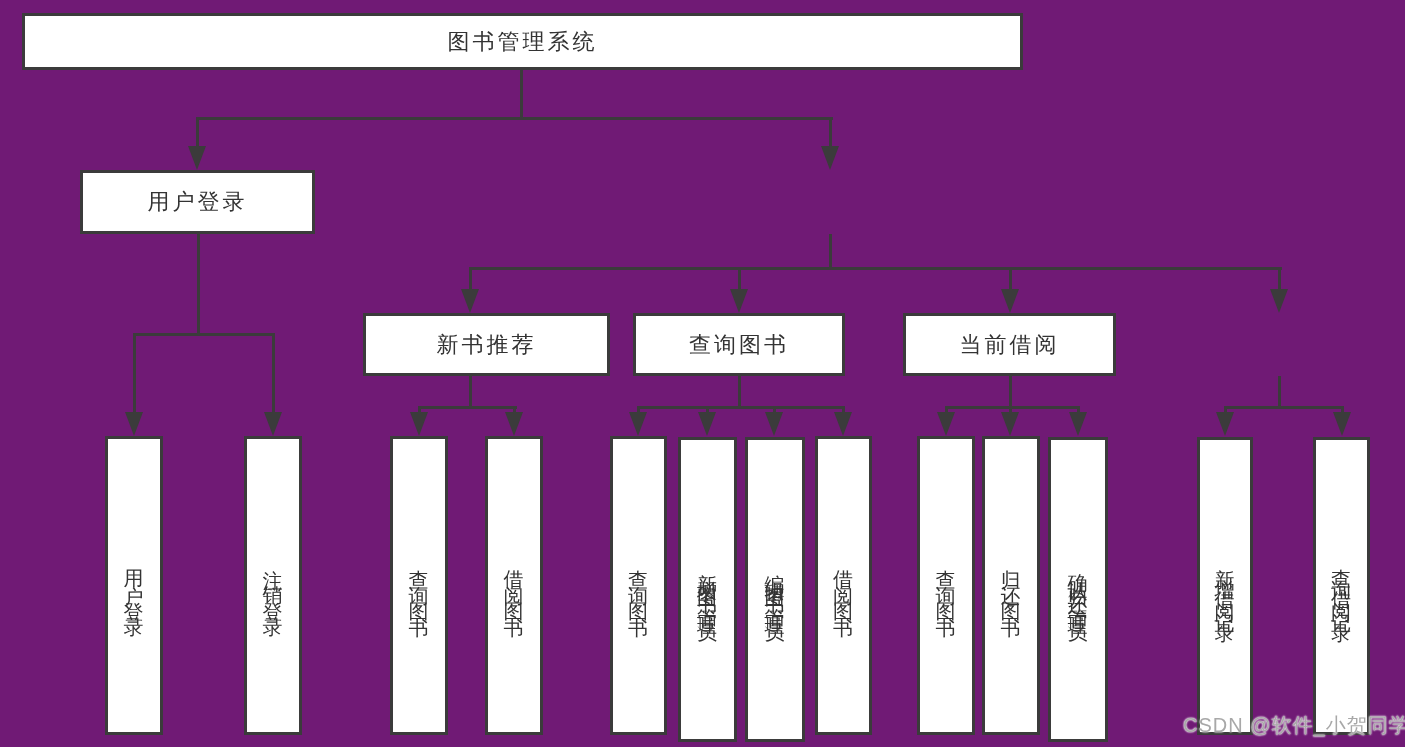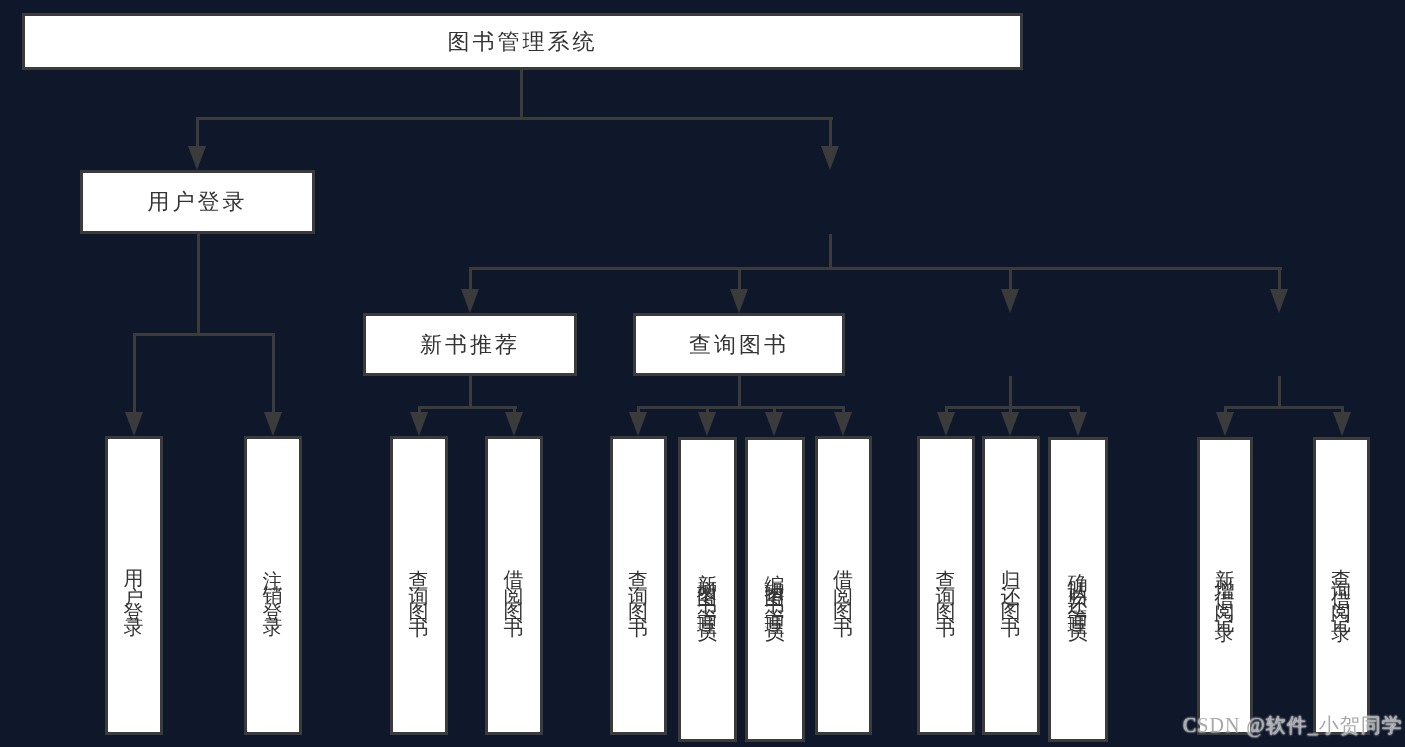--- a/index.html
+++ b/index.html
@@ -1,20 +1,20 @@
 <!DOCTYPE html>
 <html><head>
 <meta charset="utf-8">
 <style>
   html,body{margin:0;padding:0;background:#fff;}
   .canvas{
     position:relative;
     width:1405px;height:747px;
-    background:#0f172a;
-    font-family:Liberation Serif, serif;
+    background:#701a75;
+    font-family:Liberation Sans, sans-serif;
     overflow:hidden;
   }
   .box{
     position:absolute;box-sizing:border-box;
     background:#ffffff;border:3px solid #3b3b3b;
     display:flex;align-items:center;justify-content:center;
     color:#333333;
   }
   .hbox{font-size:22px;letter-spacing:3px;white-space:nowrap;}
   .vbox{
@@ -67,25 +67,28 @@
   <div class="line" style="left:469px;top:267px;width:813px;height:3px;"></div>
   <div class="line" style="left:469px;top:267px;width:3px;height:24px;"></div>
   <div class="line" style="left:738px;top:267px;width:3px;height:24px;"></div>
   <div class="line" style="left:1009px;top:267px;width:3px;height:24px;"></div>
   <div class="line" style="left:1278px;top:267px;width:3px;height:24px;"></div>
   <div class="arrow" style="left:461px;top:289px;"></div>
   <div class="arrow" style="left:730px;top:289px;"></div>
   <div class="arrow" style="left:1001px;top:289px;"></div>
   <div class="arrow" style="left:1270px;top:289px;"></div>
 
-  <div class="box hbox" style="left:363px;top:313px;width:214px;height:63px;">
+  <div class="box hbox" style="left:363px;top:313px;width:247px;height:63px;">
     <span>新书推荐</span>
   </div>
   <div class="box hbox" style="left:633px;top:313px;width:212px;height:63px;">
     <span>查询图书</span>
+  </div>
+  <div class="box hbox" style="left:903px;top:313px;width:213px;height:63px;">
+    <span>当前借阅</span>
   </div>
 
   <div class="line" style="left:469px;top:376px;width:3px;height:33px;"></div>
   <div class="line" style="left:418px;top:406px;width:99px;height:3px;"></div>
   <div class="line" style="left:418px;top:406px;width:3px;height:10px;"></div>
   <div class="line" style="left:513px;top:406px;width:3px;height:10px;"></div>
   <div class="arrow" style="left:410px;top:412px;"></div>
   <div class="arrow" style="left:505px;top:412px;"></div>
 
   <div class="line" style="left:738px;top:376px;width:3px;height:33px;"></div>

